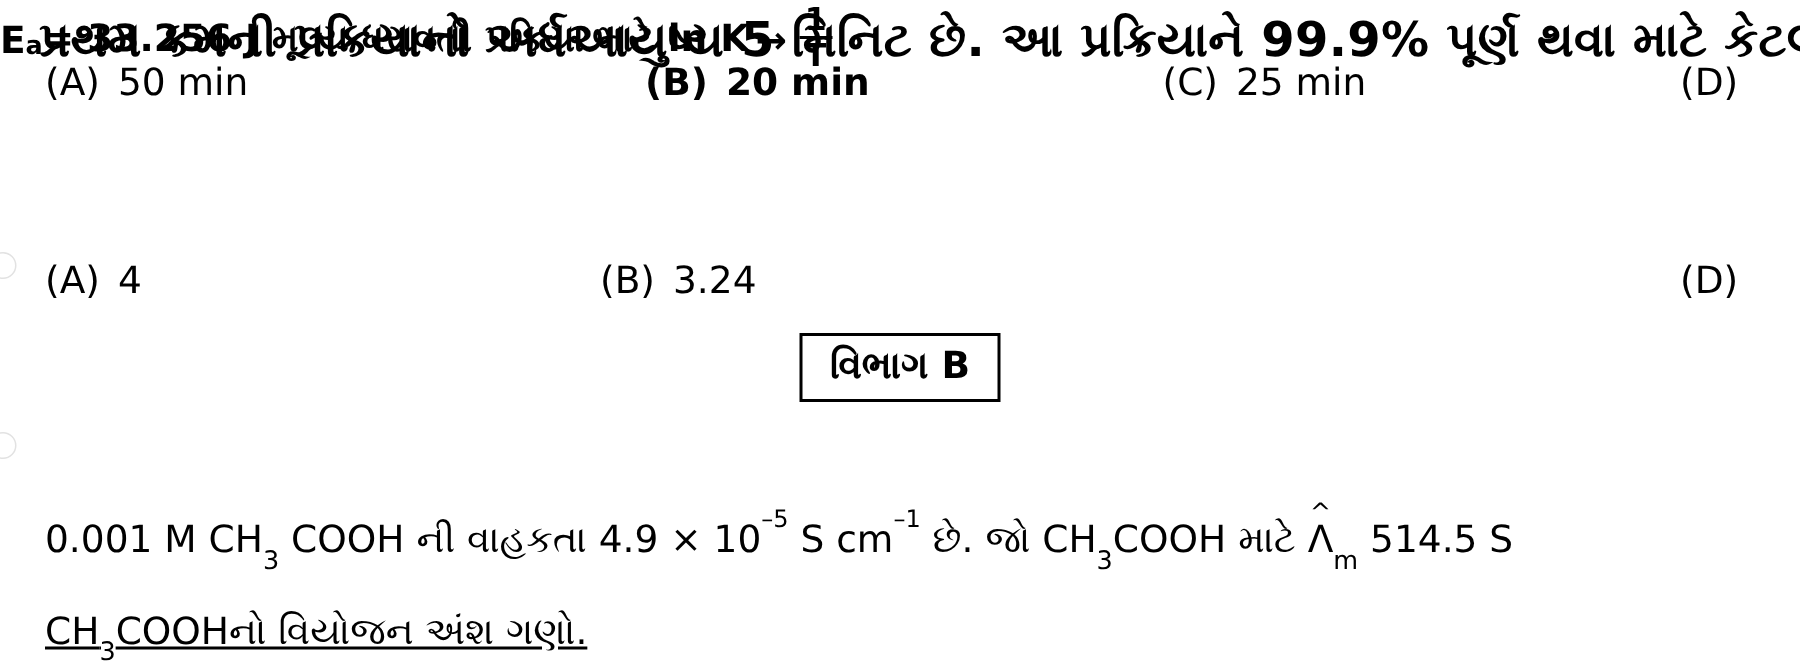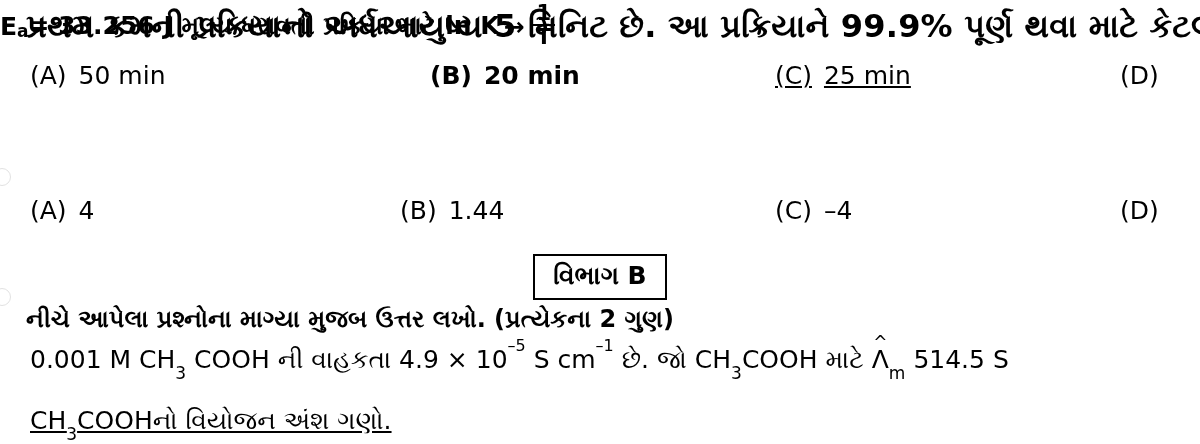--- a/index.html
+++ b/index.html
@@ -56,27 +56,27 @@
     line-height: 1.2;
     white-space: nowrap;
   }
   .opt {
     position: absolute;
     white-space: nowrap;
   }
   .opt .lbl { }
   .opt .val { margin-left: 12px; }
 
-  #q1-opts { left: 0; top: 61px; width: 1084px; height: 34px; }
+  #q1-opts { left: 0; top: 40px; width: 1084px; height: 34px; }
   #q1-opts .o1 { left: 30px; }
   #q1-opts .o2 { left: 430px; font-weight: bold; }
-  #q1-opts .o3 { left: 775px; text-decoration: underline; }
+  #q1-opts .o3 { left: 775px; }
   #q1-opts .o4 { left: 1120px; }
 
-  #q2-opts { left: 0; top: 172px; width: 1176px; height: 34px; margin-top: 24px; }
+  #q2-opts { left: 0; top: 172px; width: 1176px; height: 34px; }
   #q2-opts .o1 { left: 30px; }
   #q2-opts .o2 { left: 400px; }
   #q2-opts .o3 { left: 775px; }
   #q2-opts .o4 { left: 1120px; }
 
   
   #q2-stem {
     left: 26px;
     top: 108px;
     font-weight: bold;
@@ -135,21 +135,20 @@
     display: flex;
     justify-content: center;
   }
   #section-box .box {
     border: 2px solid #000;
     padding: 5px 18px 7px 18px;
     font-weight: bold;
     font-size: 25px;
     line-height: 1.2;
     background: #fff;
-    margin-top: 32px;
   }
 
   
   #instruction {
     position: absolute;
     left: 26px;
     top: 305px;
     font-weight: bold;
     font-size: 24px;
     white-space: nowrap;
@@ -218,35 +217,31 @@
         <span class="bar"></span>
         <span class="den">T</span>
       </span>
   </div>
 
   <div class="opt-row" id="q2-opts">
     <span class="opt o1">
       <span class="lbl">(A)</span><span class="val">4</span>
     </span>
     <span class="opt o2">
-      <span class="lbl">(B)</span><span class="val">1.44</span>
-    </span>
-    <span class="opt o3">
-      <span class="lbl">(C)</span><span class="val">–4</span>
+      <span class="lbl">(B)</span><span class="val">3.24</span>
     </span>
     <span class="opt o4">
       <span class="lbl">(D)</span><span class="val"></span>
     </span>
   </div>
 
   <div id="section-box">
     <div class="box">વિભાગ B</div>
   </div>
 
-  <div id="instruction">નીચે આપેલા પ્રશ્નોના માગ્યા મુજબ ઉત્તર લખો. (પ્રત્યેકના 2 ગુણ)</div>
 
   <div id="q3-line1">
     <span>0.001 M CH</span><span class="sub">3</span><span> COOH ની વાહકતા 4.9 × 10</span><span class="sup">–5</span><span> S cm</span><span class="sup">–1</span><span> છે. જો CH</span><span class="sub">3</span><span>COOH માટે</span>&nbsp;<span class="lam"><span class="hat">^</span><span>Λ</span></span><span class="sub">m</span>&nbsp;<span>514.5 S</span>
   </div>
 
   <div id="q3-line2">
     <span>CH</span><span class="sub">3</span><span>COOHનો વિયોજન અંશ ગણો.</span>
   </div>
 
 </div>

